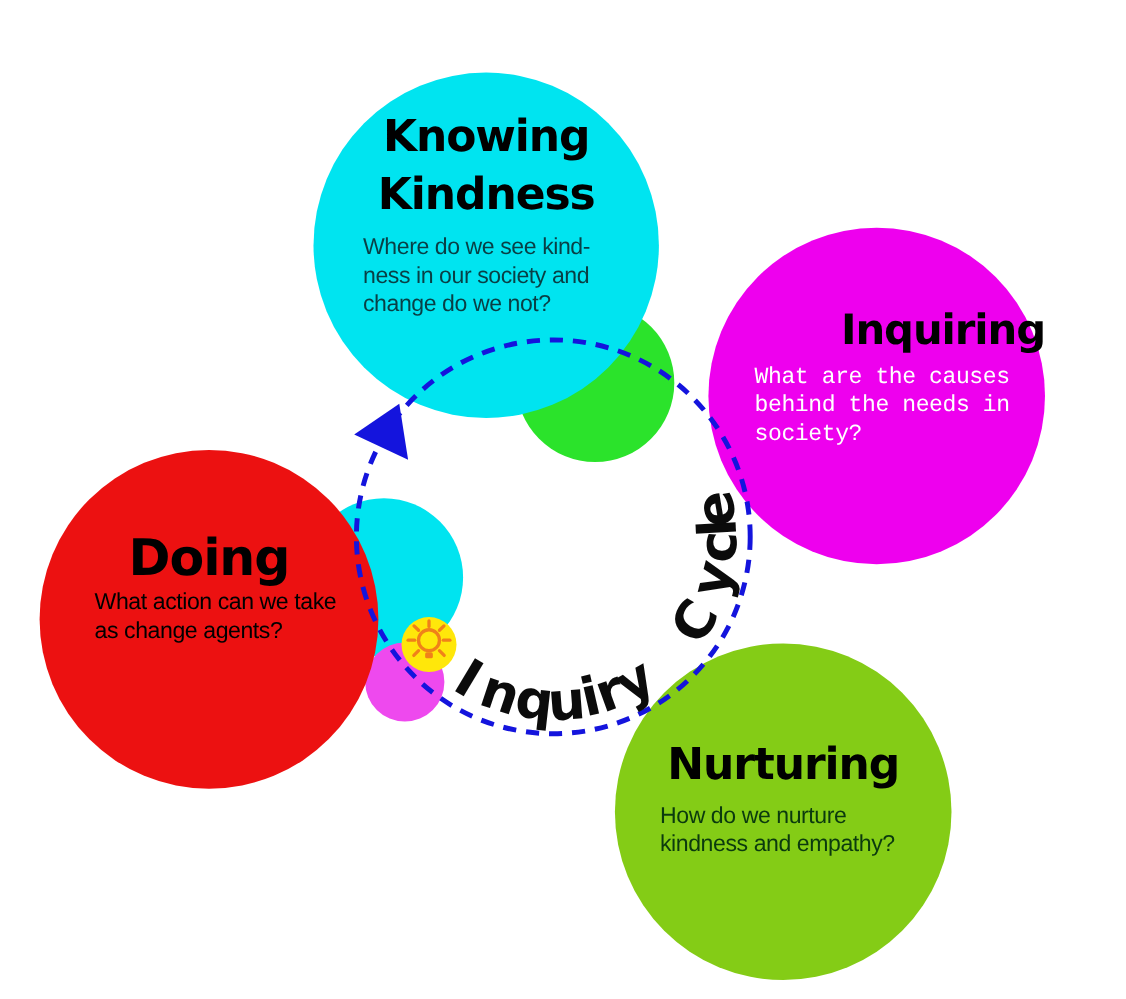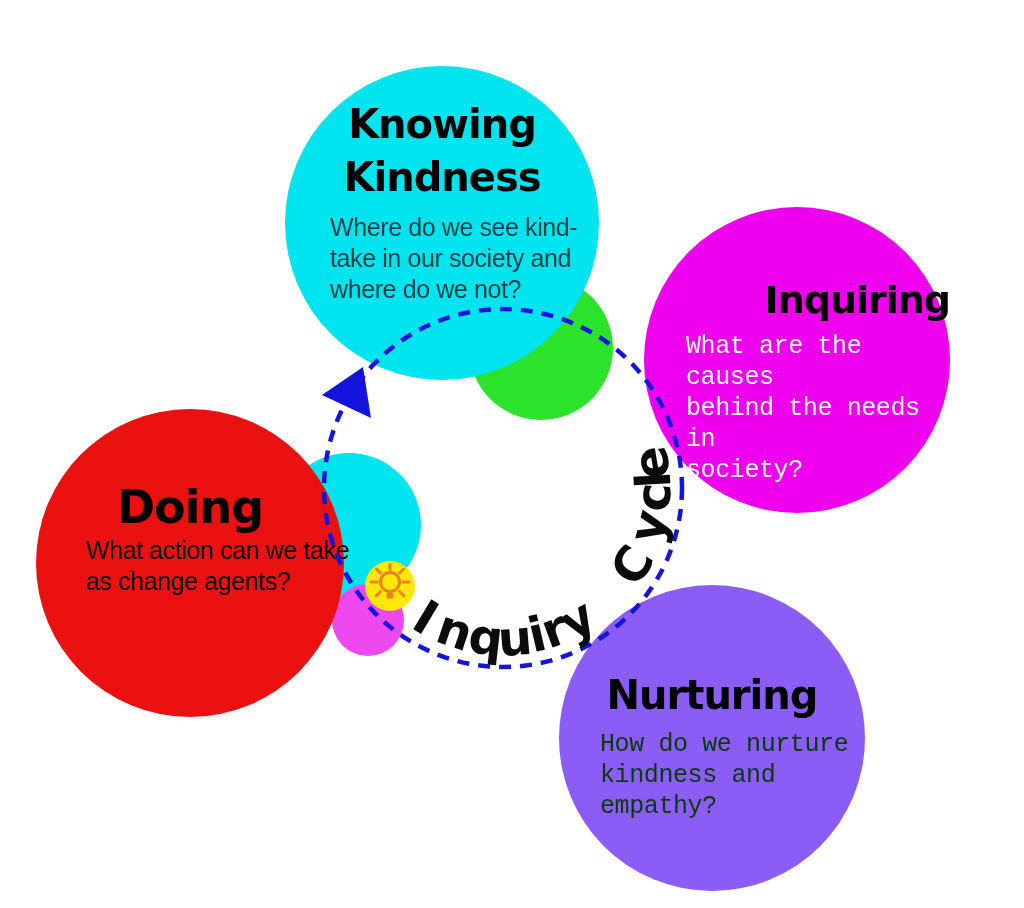--- a/index.html
+++ b/index.html
@@ -3,29 +3,29 @@
 <meta charset="utf-8">
 <style>
   html,body{margin:0;padding:0;background:#fff;}
   .stage{position:relative;width:971px;height:908px;background:#ffffff;overflow:hidden;
          font-family:"Liberation Sans",sans-serif;margin-top:48px;}
   .circle{position:absolute;border-radius:50%;}
   .bubble-heading{position:absolute;left:0;right:0;text-align:center;
          font-family:"DejaVu Sans",sans-serif;font-weight:700;color:#000;letter-spacing:-1px;}
   .bubble-heading div{line-height:1.32;}
   .bubble-body{position:absolute;font-family:"Liberation Sans",sans-serif;
-         font-size:25px;line-height:1.24;letter-spacing:-0.4px;color:#0d0d0d;}
+         font-size:21px;line-height:1.24;letter-spacing:-0.4px;color:#0d0d0d;}
   .h-knowing{top:32px;font-size:40px;}
   .h-inquiring{top:68px;font-size:38px;text-align:right;}
   .h-doing{top:68px;font-size:46px;}
   .h-nurturing{top:84px;font-size:40px;}
   .b-knowing{left:45px;top:146px;width:260px;color:#093f45;}
   .b-inquiring{left:42px;top:124px;width:262px;color:#ffffff;font-family:Liberation Mono, monospace;}
   .b-doing{left:50px;top:126px;width:268px;color:#000000;}
-  .b-nurturing{left:41px;top:144px;width:250px;color:#0b3a0e;font-family:Liberation Mono, monospace;}
+  .b-nurturing{left:41px;top:144px;width:250px;color:#0b3a0e;}
   .overlay{position:absolute;left:0;top:0;z-index:6;pointer-events:none;}
   .arc-layer{position:absolute;left:0;top:0;width:100%;height:100%;z-index:7;pointer-events:none;}
   .arc-ch{position:absolute;font-family:"DejaVu Sans",sans-serif;font-weight:700;
          font-size:48px;color:#0b0b0b;white-space:pre;}
   .bulb-svg{position:absolute;left:0;top:0;width:100%;height:100%;}
 </style>
 </head>
 <body>
 
 <div class="stage">
@@ -52,22 +52,22 @@
     </svg>
   </div>
 
   <div class="circle" style="left: 285px; top: 18px; width: 314px; height: 314px; z-index: 2; background-color: rgb(0, 228, 240);">
     <div class="bubble-heading h-knowing">
         <div>Knowing</div>
         <div>Kindness</div>
       </div>
     <div class="bubble-body b-knowing">
         <div>Where do we see kind-</div>
-        <div>take in our society and</div>
-        <div>where do we not?</div>
+        <div>ness in our society and</div>
+        <div>change do we not?</div>
       </div>
   </div>
 
   <div class="circle" style="left: 644px; top: 159px; width: 306px; height: 306px; z-index: 2; background-color: rgb(238, 0, 238);">
     <div class="bubble-heading h-inquiring">
         <div>Inquiring</div>
       </div>
     <div class="bubble-body b-inquiring">
         <div>What are the causes</div>
         <div>behind the needs in</div>
@@ -78,21 +78,21 @@
   <div class="circle" style="left: 36px; top: 361px; width: 308px; height: 308px; z-index: 5; background-color: rgb(236, 17, 17);">
     <div class="bubble-heading h-doing">
         <div>Doing</div>
       </div>
     <div class="bubble-body b-doing">
         <div>What action can we take</div>
         <div>as change agents?</div>
       </div>
   </div>
 
-  <div class="circle" style="left: 559px; top: 537px; width: 306px; height: 306px; z-index: 5; background-color: #8b5cf6;">
+  <div class="circle" style="left: 559px; top: 537px; width: 306px; height: 306px; z-index: 5; background-color: #84cc16;">
     <div class="bubble-heading h-nurturing">
         <div>Nurturing</div>
       </div>
     <div class="bubble-body b-nurturing">
         <div>How do we nurture</div>
         <div>kindness and empathy?</div>
       </div>
   </div>
 
   <svg class="overlay" width="1024" height="908" viewBox="0 0 1024 908">

